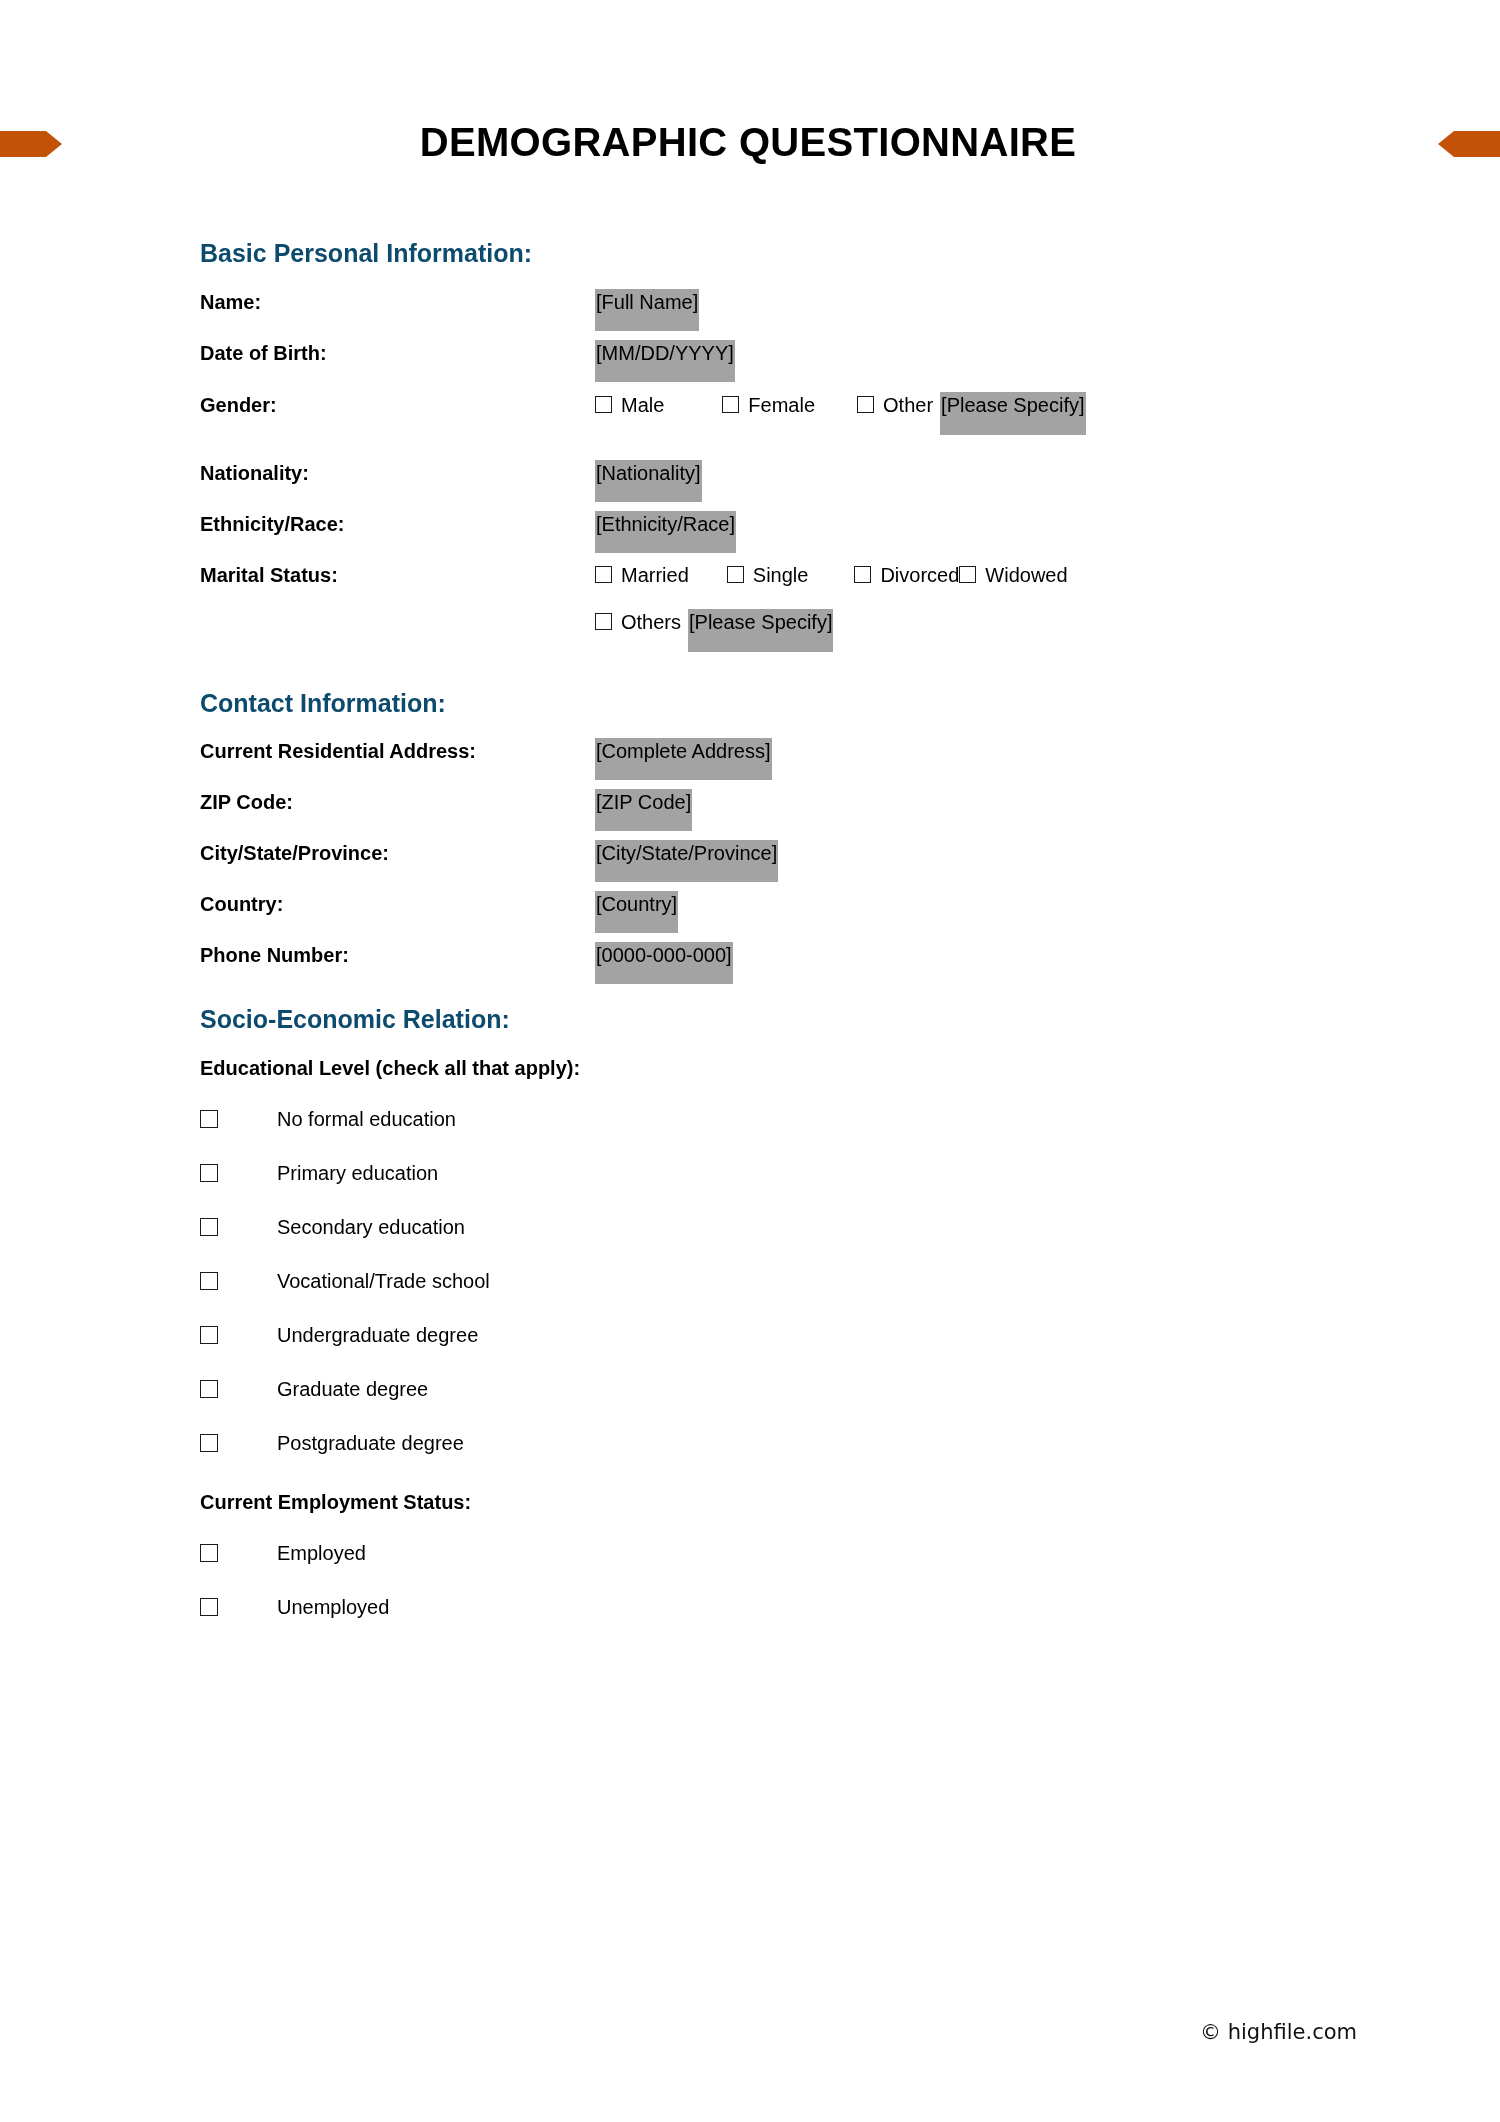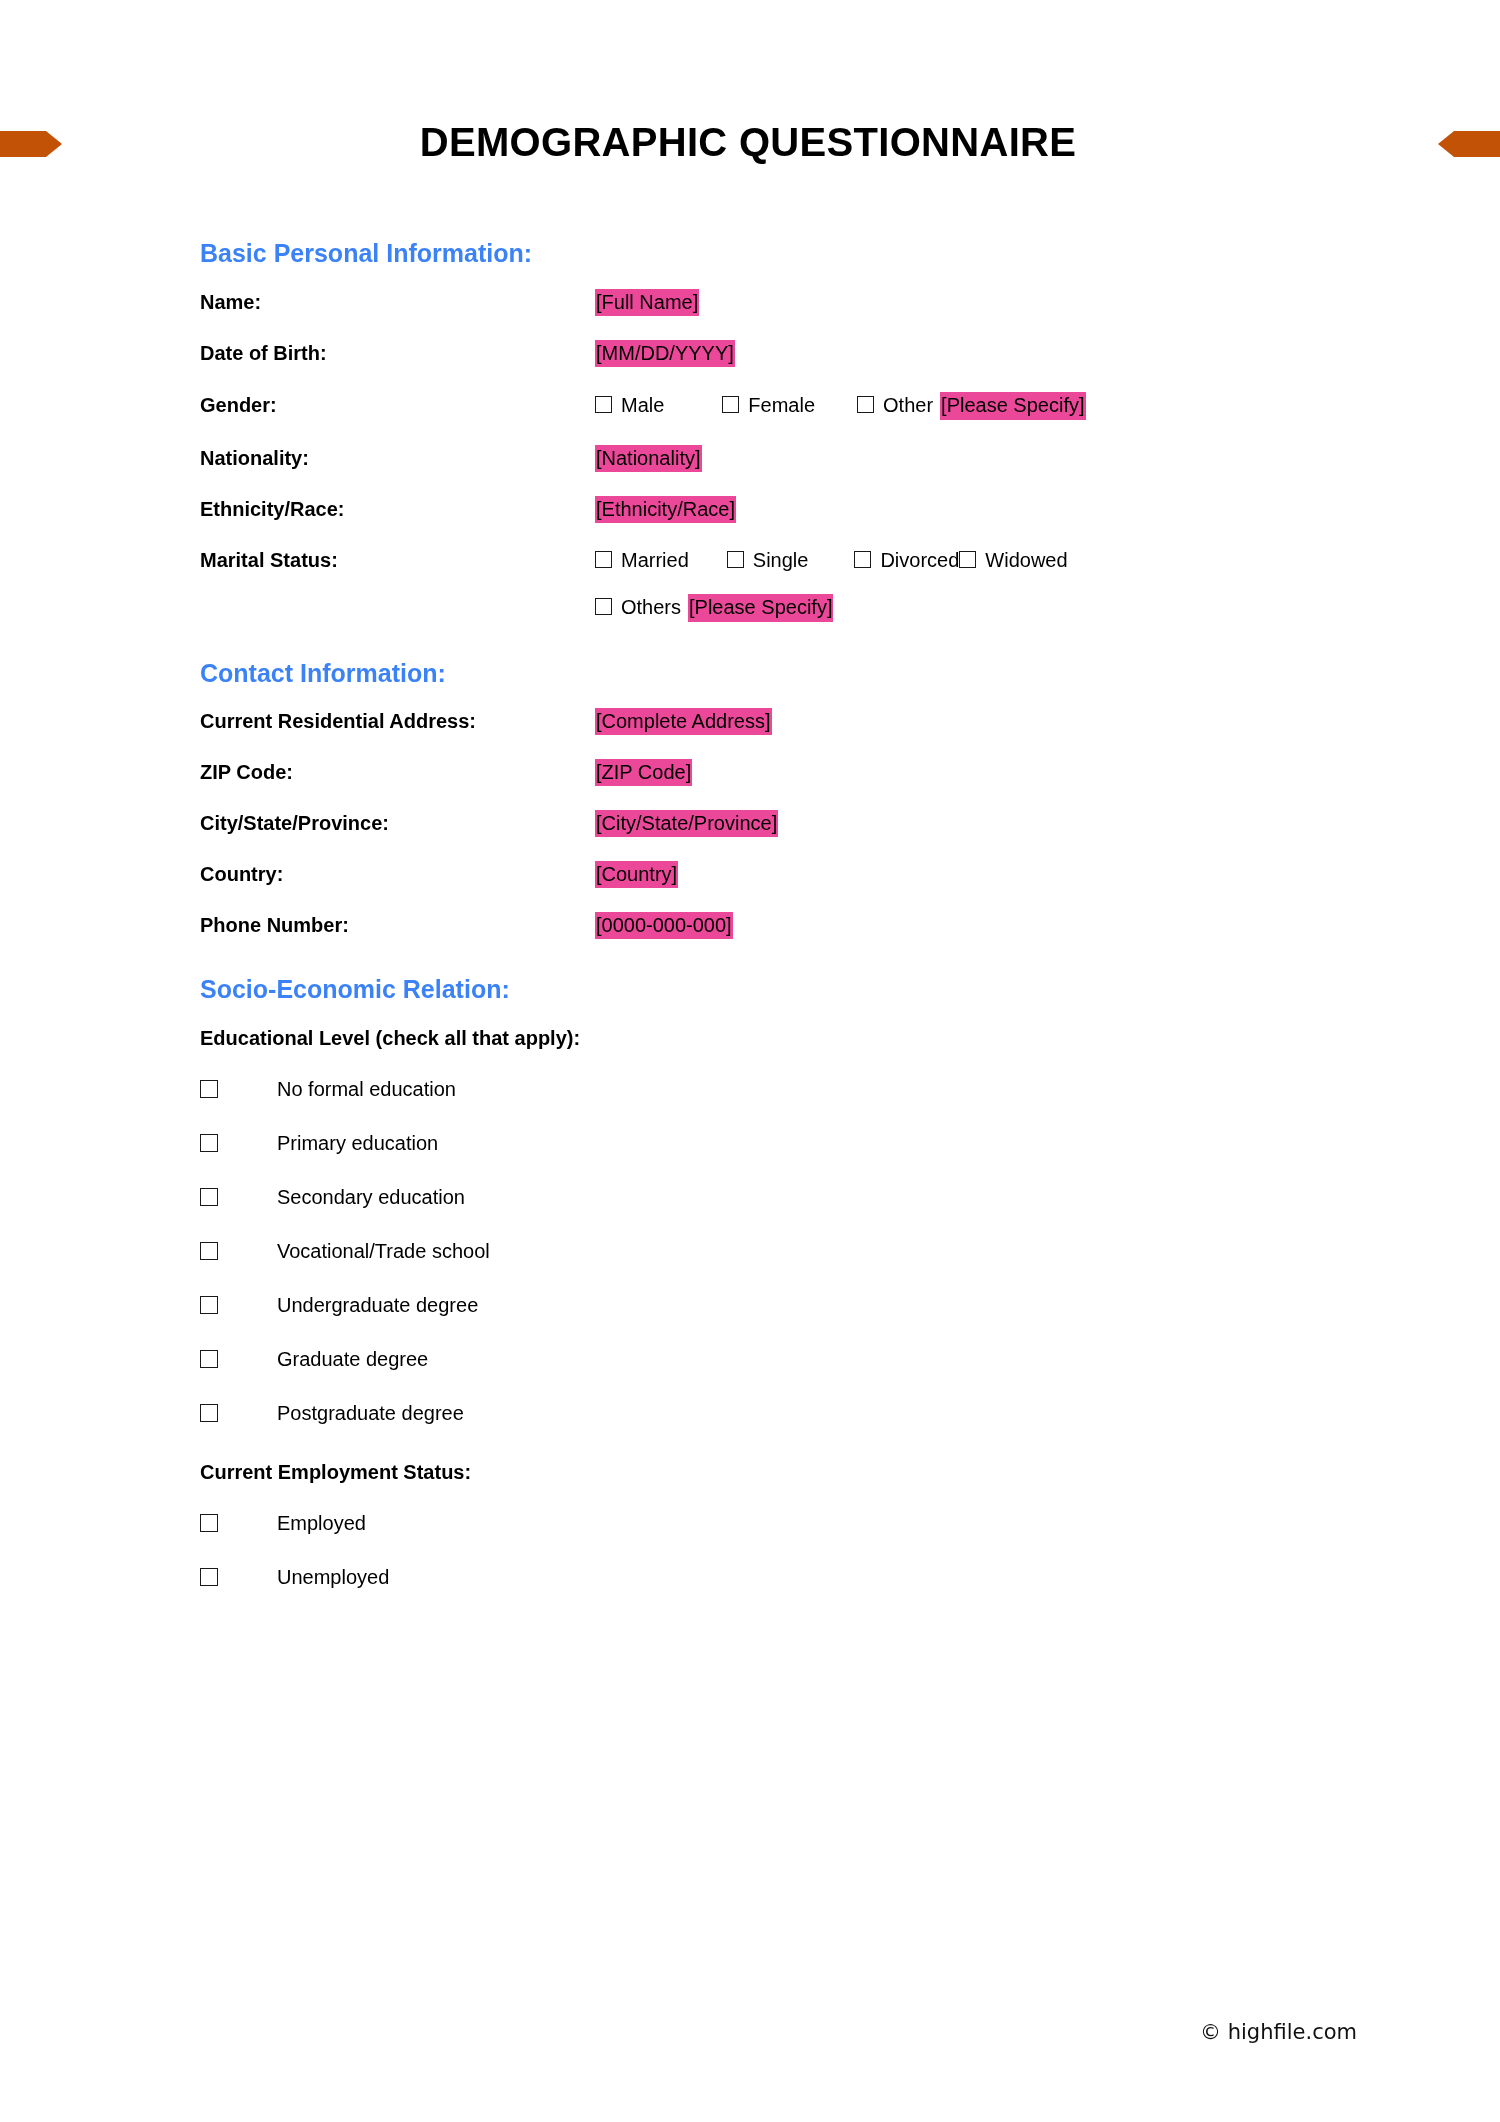--- a/index.html
+++ b/index.html
@@ -60,21 +60,21 @@
 
   
   .content {
     position: absolute;
     left: 200px;
     top: 240px;
     width: 1120px;
   }
 
   .section-heading {
-    color: #3b82f6;
+    color: #0c4a6e;
     font-size: 25px;
     font-weight: bold;
     margin: 0 0 22px 0;
     line-height: 1.1;
   }
   .section-heading.gap-top {
     margin-top: 38px;
   }
 
   
@@ -92,22 +92,22 @@
     color: #000000;
     line-height: 1.25;
   }
   .field-value {
     font-size: 20px;
     color: #000000;
     line-height: 1.25;
     white-space: nowrap;
   }
   .hl {
-    background: #ec4899;
-    padding: 2px 1px 3px 1px;
+    background: #a3a3a3;
+    padding: 2px 1px 18px 1px;
   }
 
   
   .cb-group {
     display: flex;
     align-items: baseline;
     font-size: 20px;
     white-space: nowrap;
   }
   .cb-item {

